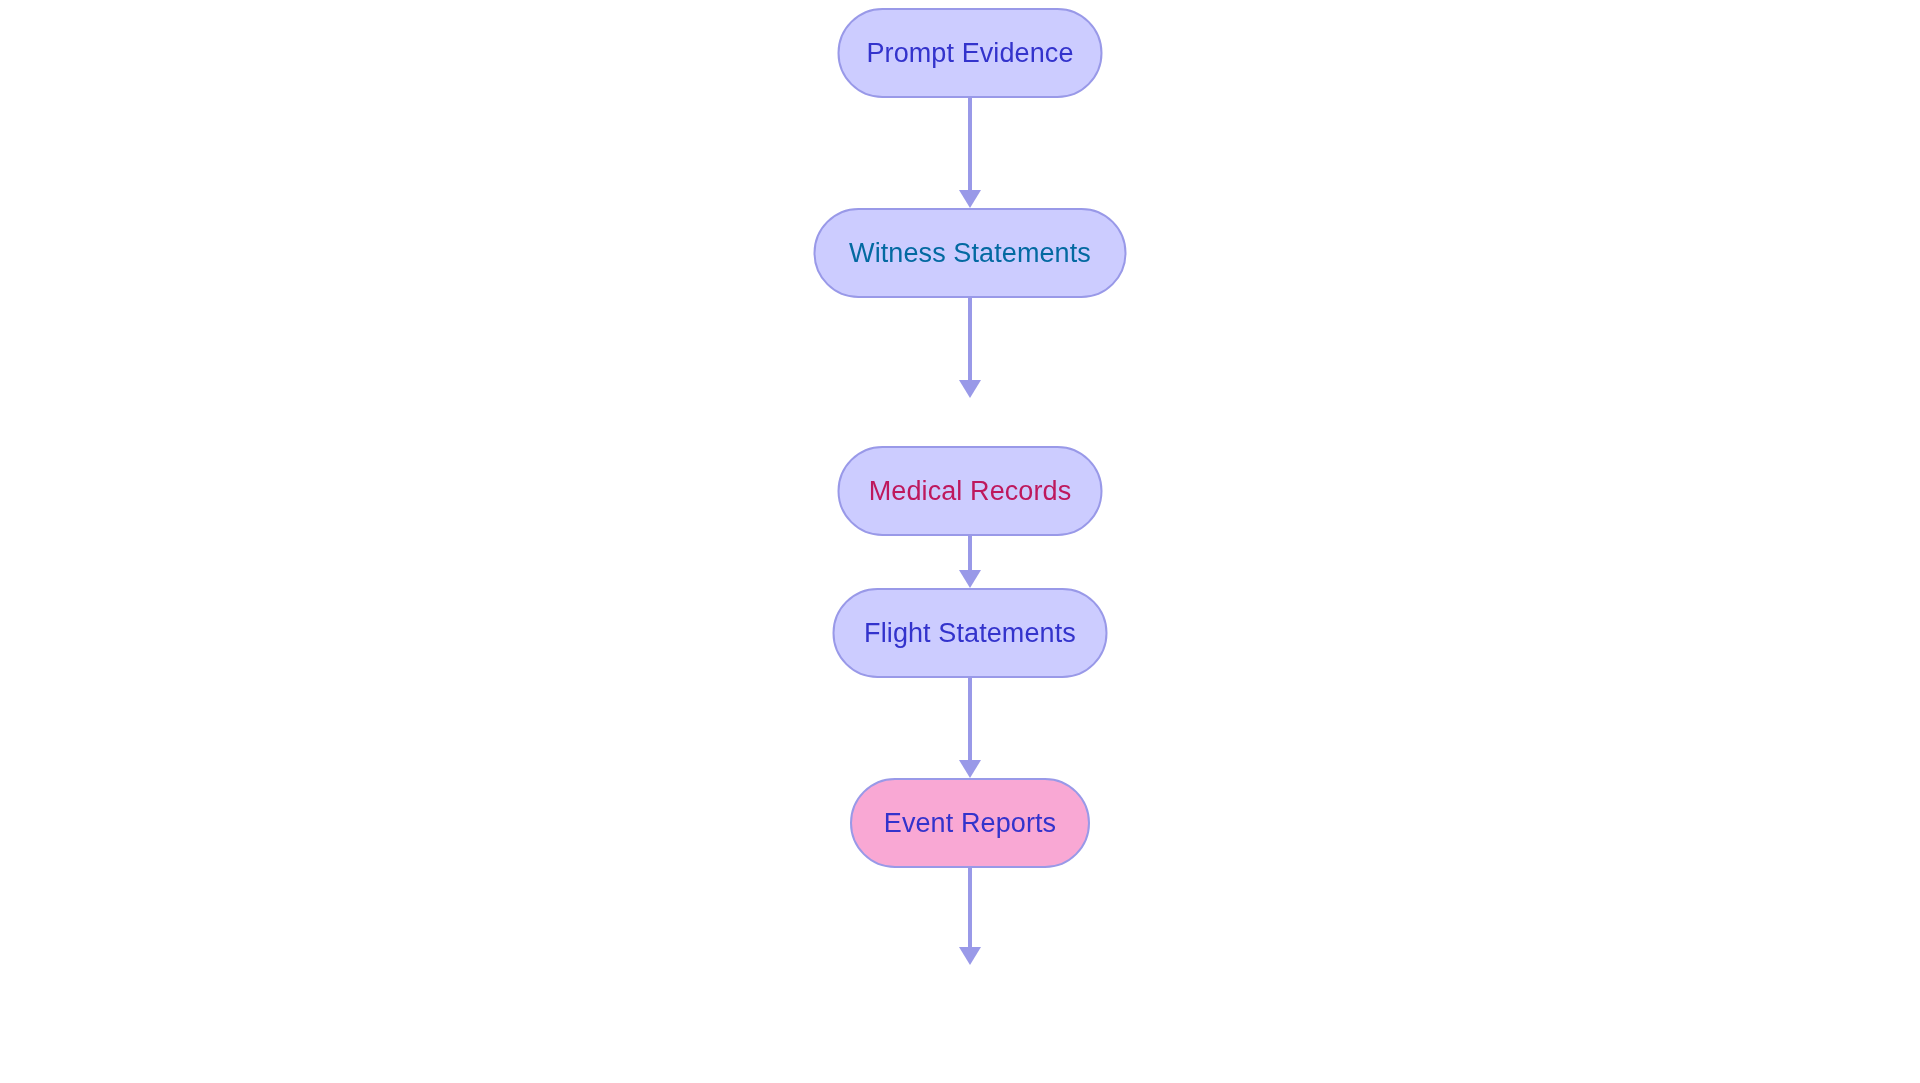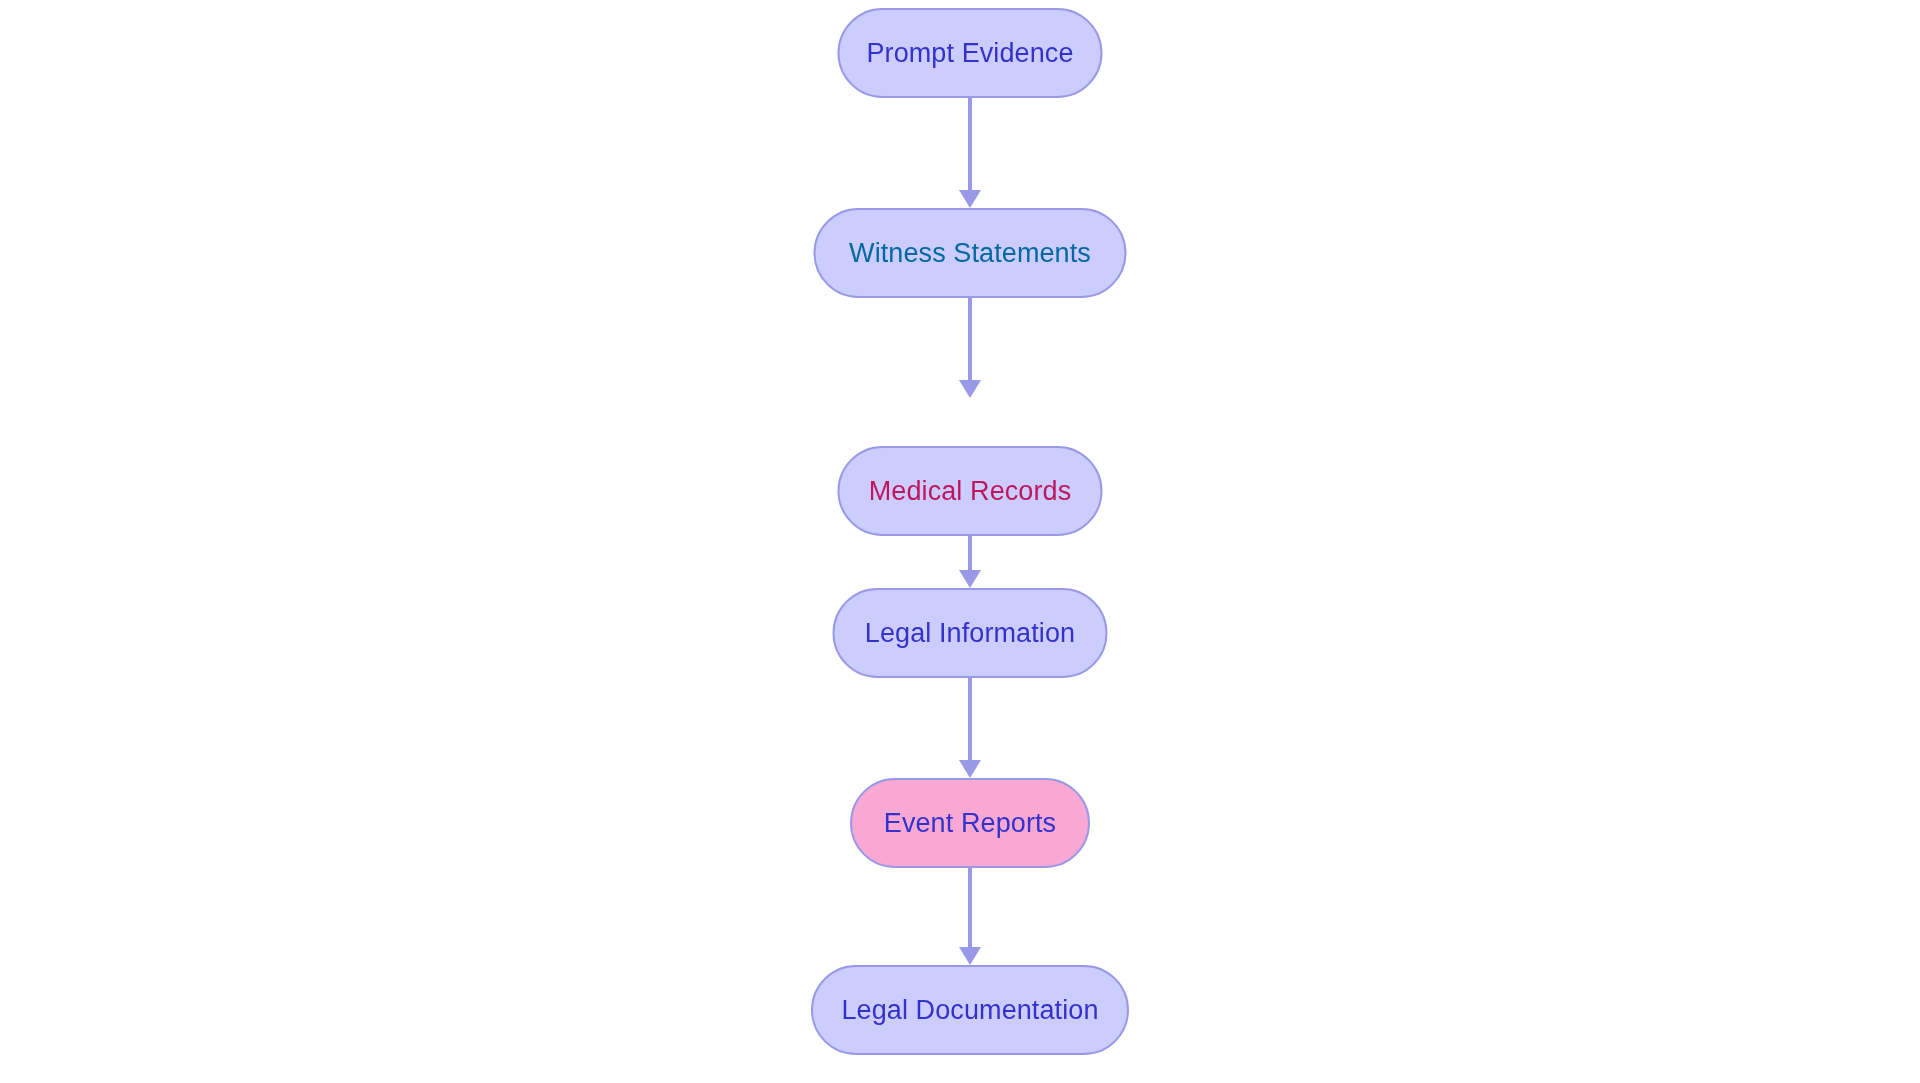--- a/index.html
+++ b/index.html
@@ -118,25 +118,22 @@
 
     <div class="node" style="left: 960px; top: 208px; width: 313px; background: rgb(204, 204, 255); border-color: rgb(153, 153, 232); color: #0369a1;">
       <span class="node-label">Witness Statements</span>
     </div>
 
     <div class="node" style="left: 960px; top: 398px; width: 265px; background: rgb(204, 204, 255); border-color: rgb(153, 153, 232); color: #be185d; margin-top: 48px;">
       <span class="node-label">Medical Records</span>
     </div>
 
     <div class="node" style="left: 960px; top: 588px; width: 275px; background: rgb(204, 204, 255); border-color: rgb(153, 153, 232); color: rgb(51, 51, 204);">
-      <span class="node-label">Legal Information</span>
+      <span class="node-label">Flight Statements</span>
     </div>
 
     <div class="node" style="left: 960px; top: 778px; width: 240px; background: #f9a8d4; border-color: rgb(153, 153, 232); color: rgb(51, 51, 204);">
       <span class="node-label">Event Reports</span>
     </div>
 
-    <div class="node" style="left: 960px; top: 965px; width: 318px; background: rgb(204, 204, 255); border-color: rgb(153, 153, 232); color: rgb(51, 51, 204);">
-      <span class="node-label">Legal Documentation</span>
-    </div>
 
   </div>
 </div>
 
 </body></html>

